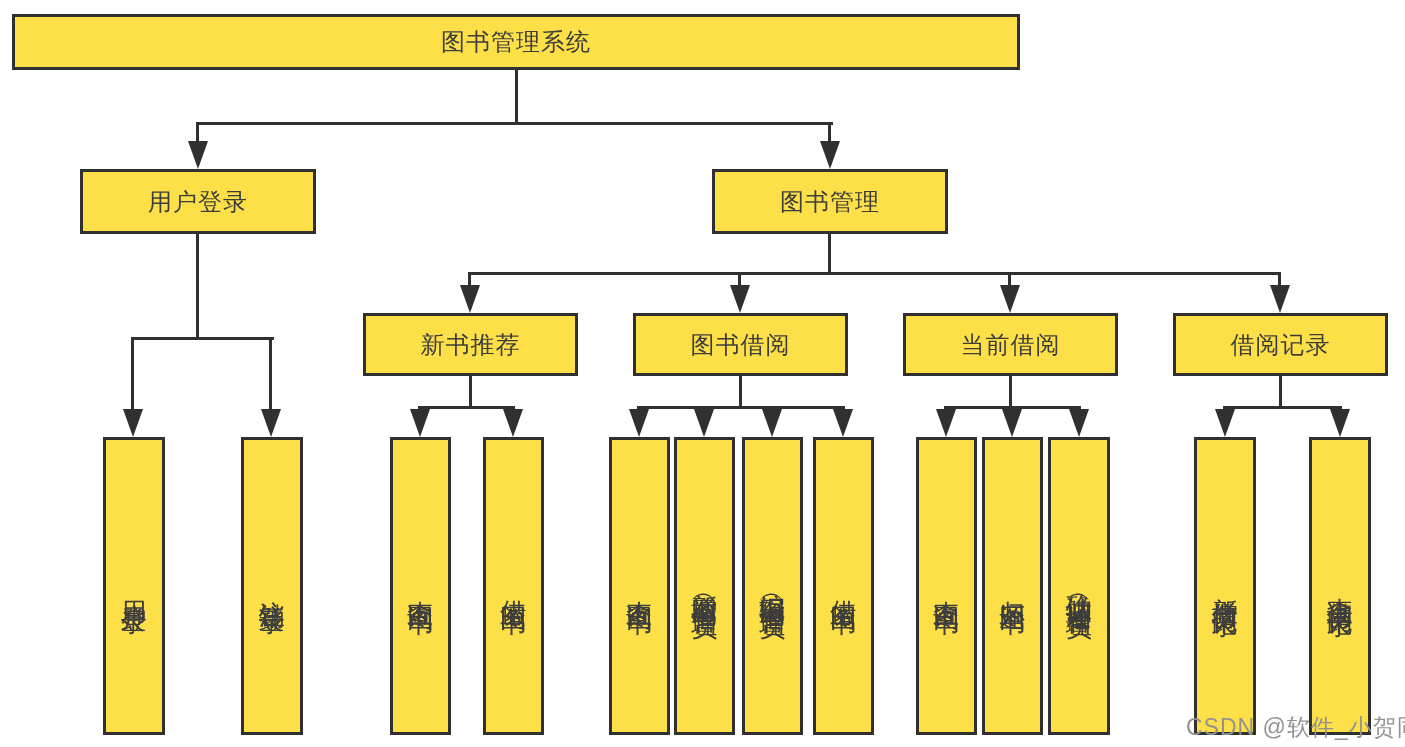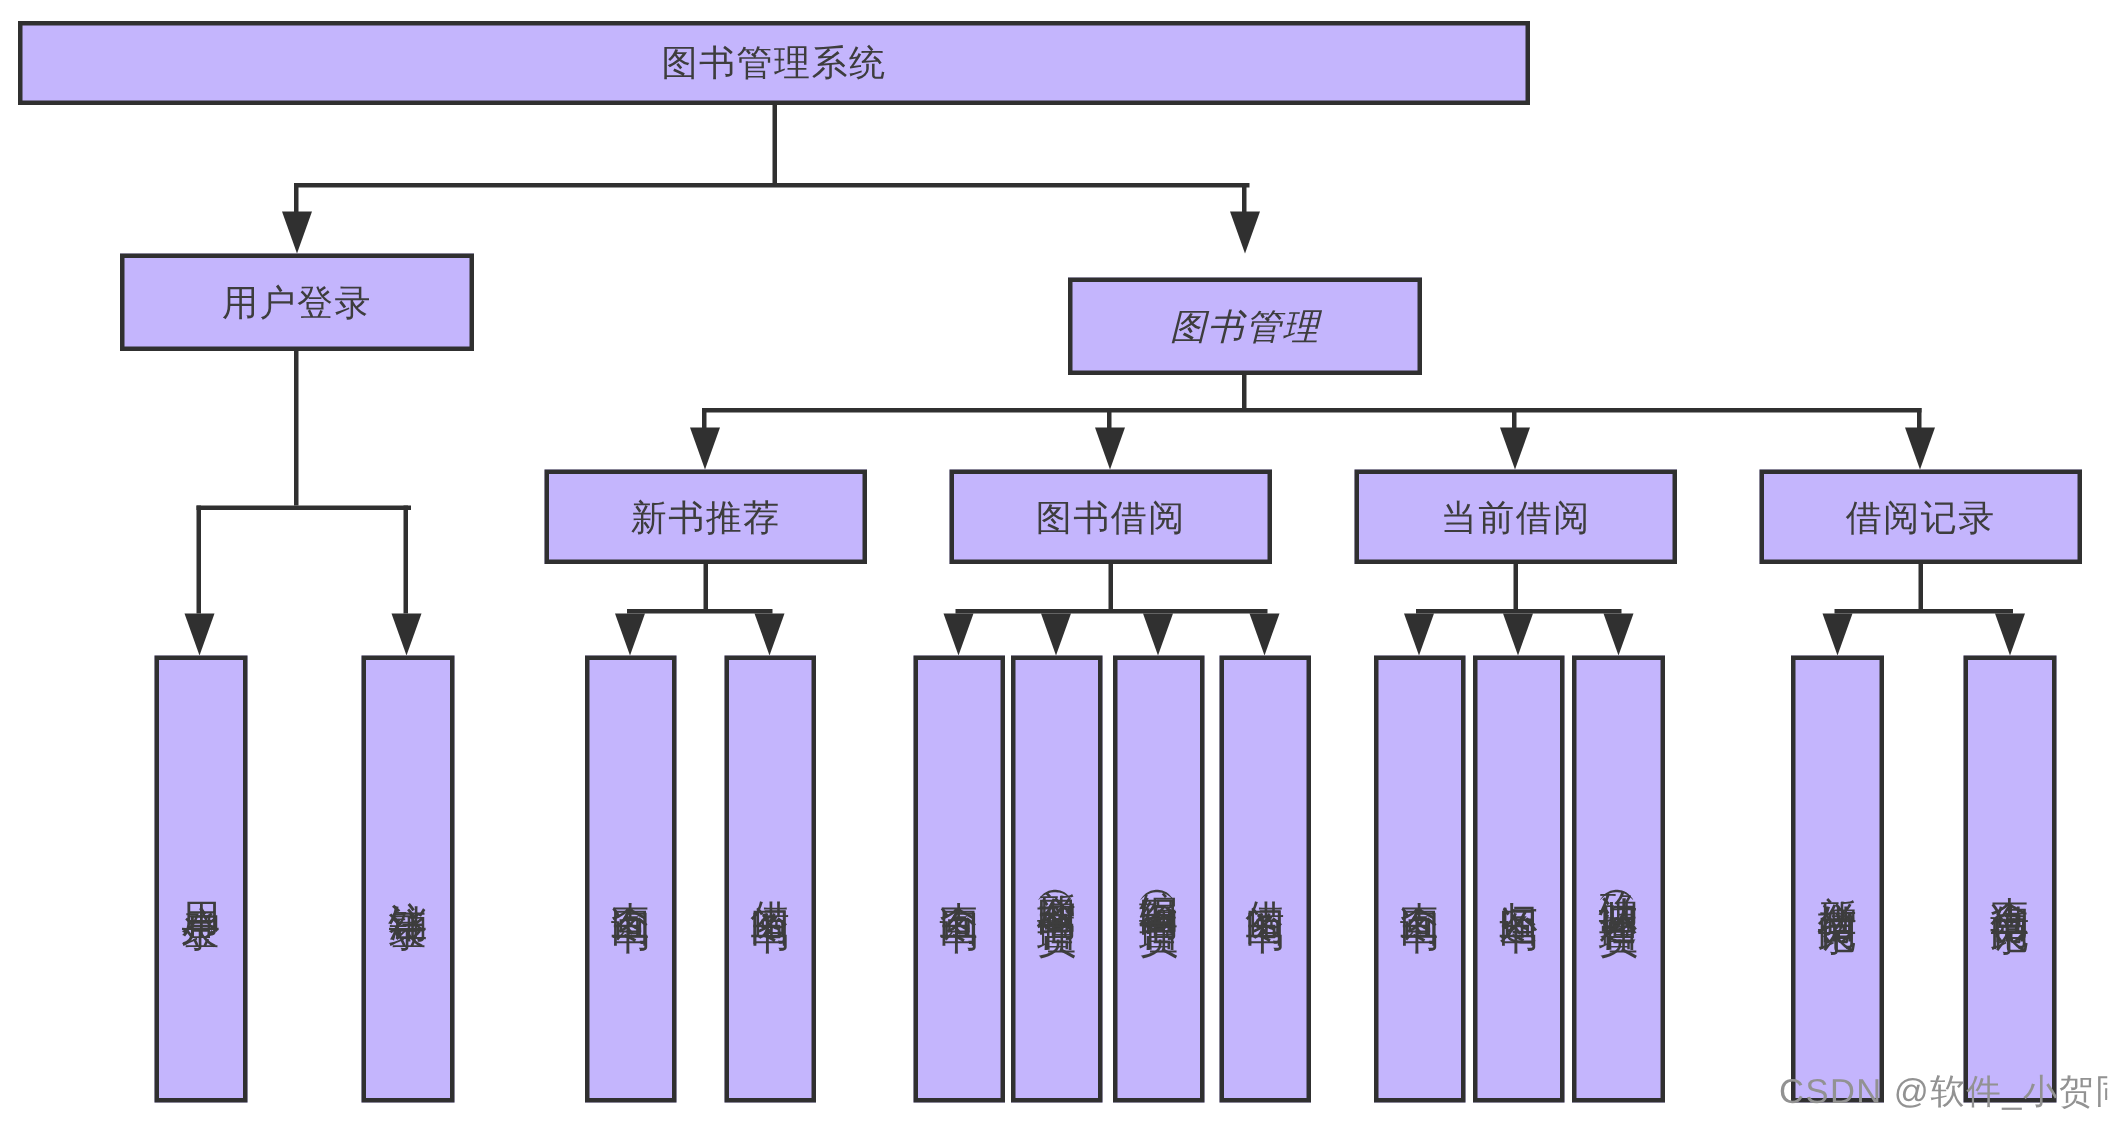--- a/index.html
+++ b/index.html
@@ -13,21 +13,21 @@
     width:1405px;height:747px;
     background:#fff;
     overflow:hidden;
     font-family:"Liberation Sans","DejaVu Sans",sans-serif;
     color:var(--text);
   }
   .box{
     position:absolute;
     box-sizing:border-box;
     border:3px solid var(--line);
-    background:#c4b5fd;
+    background:#fde047;
     display:flex;
     align-items:center;
     justify-content:center;
   }
   .hbox{font-size:24px;letter-spacing:1px;}
   .vbox .lbl{
     writing-mode:vertical-rl;
     text-orientation:mixed;
     font-size:26px;
     letter-spacing:3px;
@@ -103,21 +103,21 @@
   <div class="arrow" style="left:1215px;top:409px;"></div>
   <div class="arrow" style="left:1330px;top:409px;"></div>
 
   <div class="box hbox" style="left:12px;top:14px;width:1008px;height:56px;">
     <span class="lbl">图书管理系统</span>
   </div>
 
   <div class="box hbox" style="left:80px;top:169px;width:236px;height:65px;">
     <span class="lbl">用户登录</span>
   </div>
-  <div class="box hbox" style="left:712px;top:185px;width:236px;height:65px;font-style:italic;">
+  <div class="box hbox" style="left:712px;top:169px;width:236px;height:65px;">
     <span class="lbl">图书管理</span>
   </div>
 
   <div class="box hbox" style="left:363px;top:313px;width:215px;height:63px;">
     <span class="lbl">新书推荐</span>
   </div>
   <div class="box hbox" style="left:633px;top:313px;width:215px;height:63px;">
     <span class="lbl">图书借阅</span>
   </div>
   <div class="box hbox" style="left:1173px;top:313px;width:215px;height:63px;">

